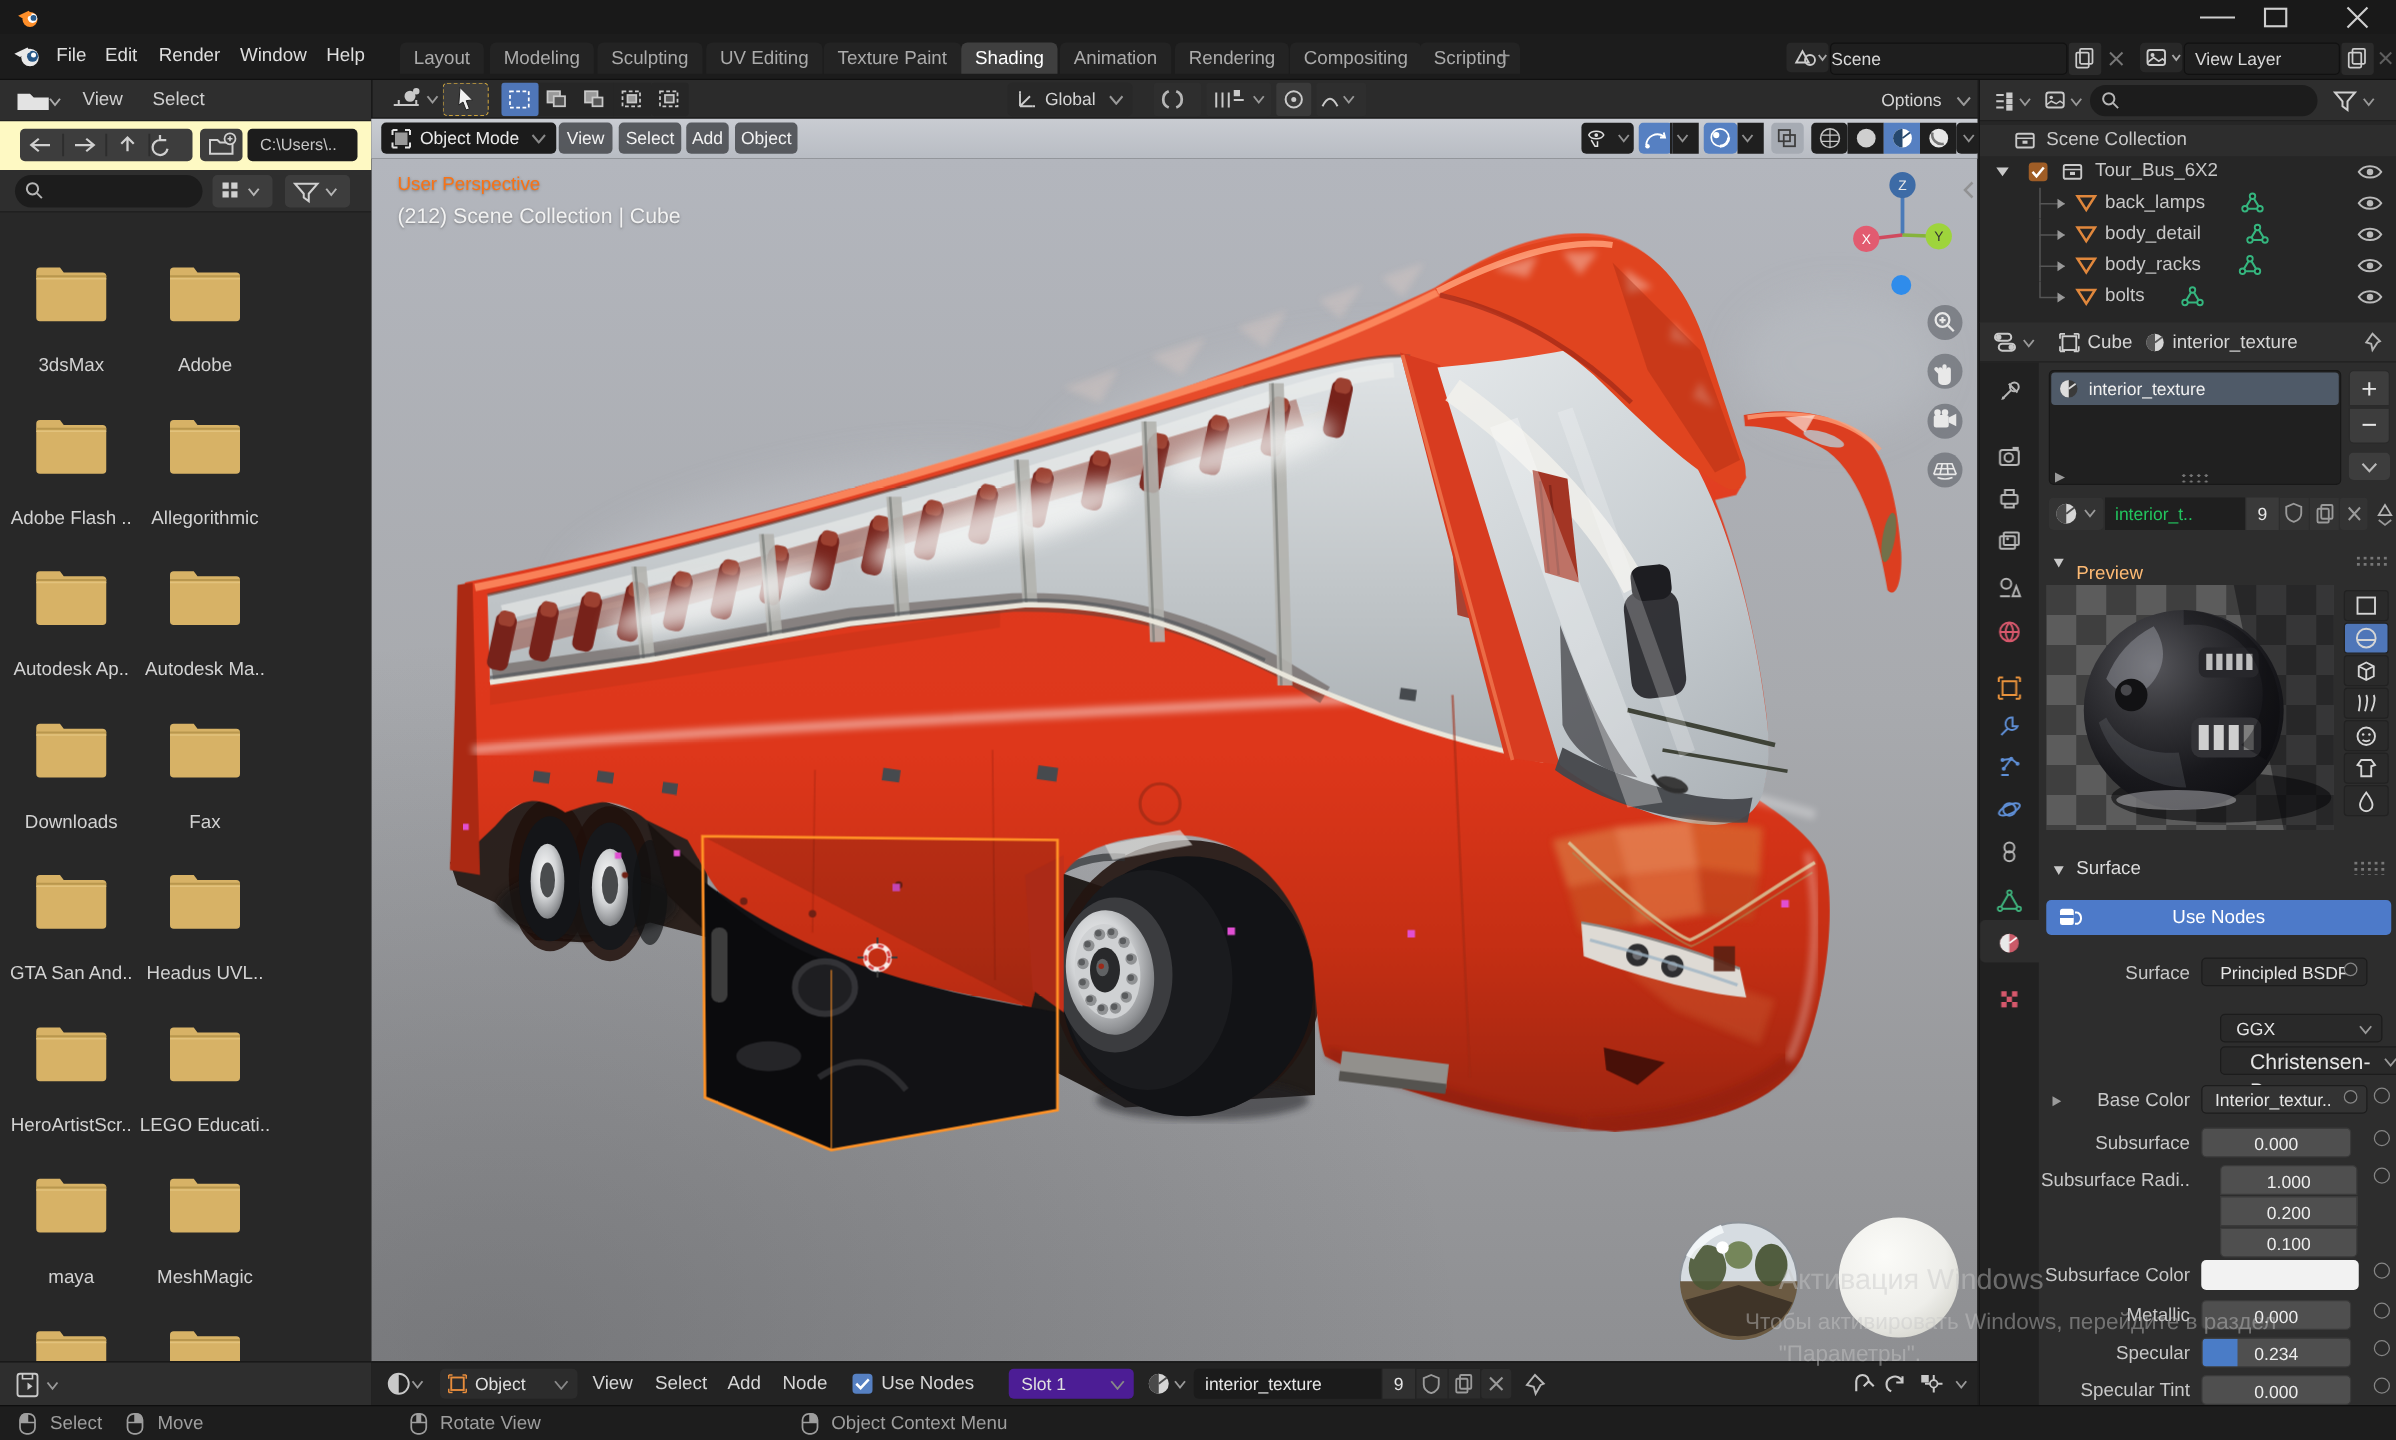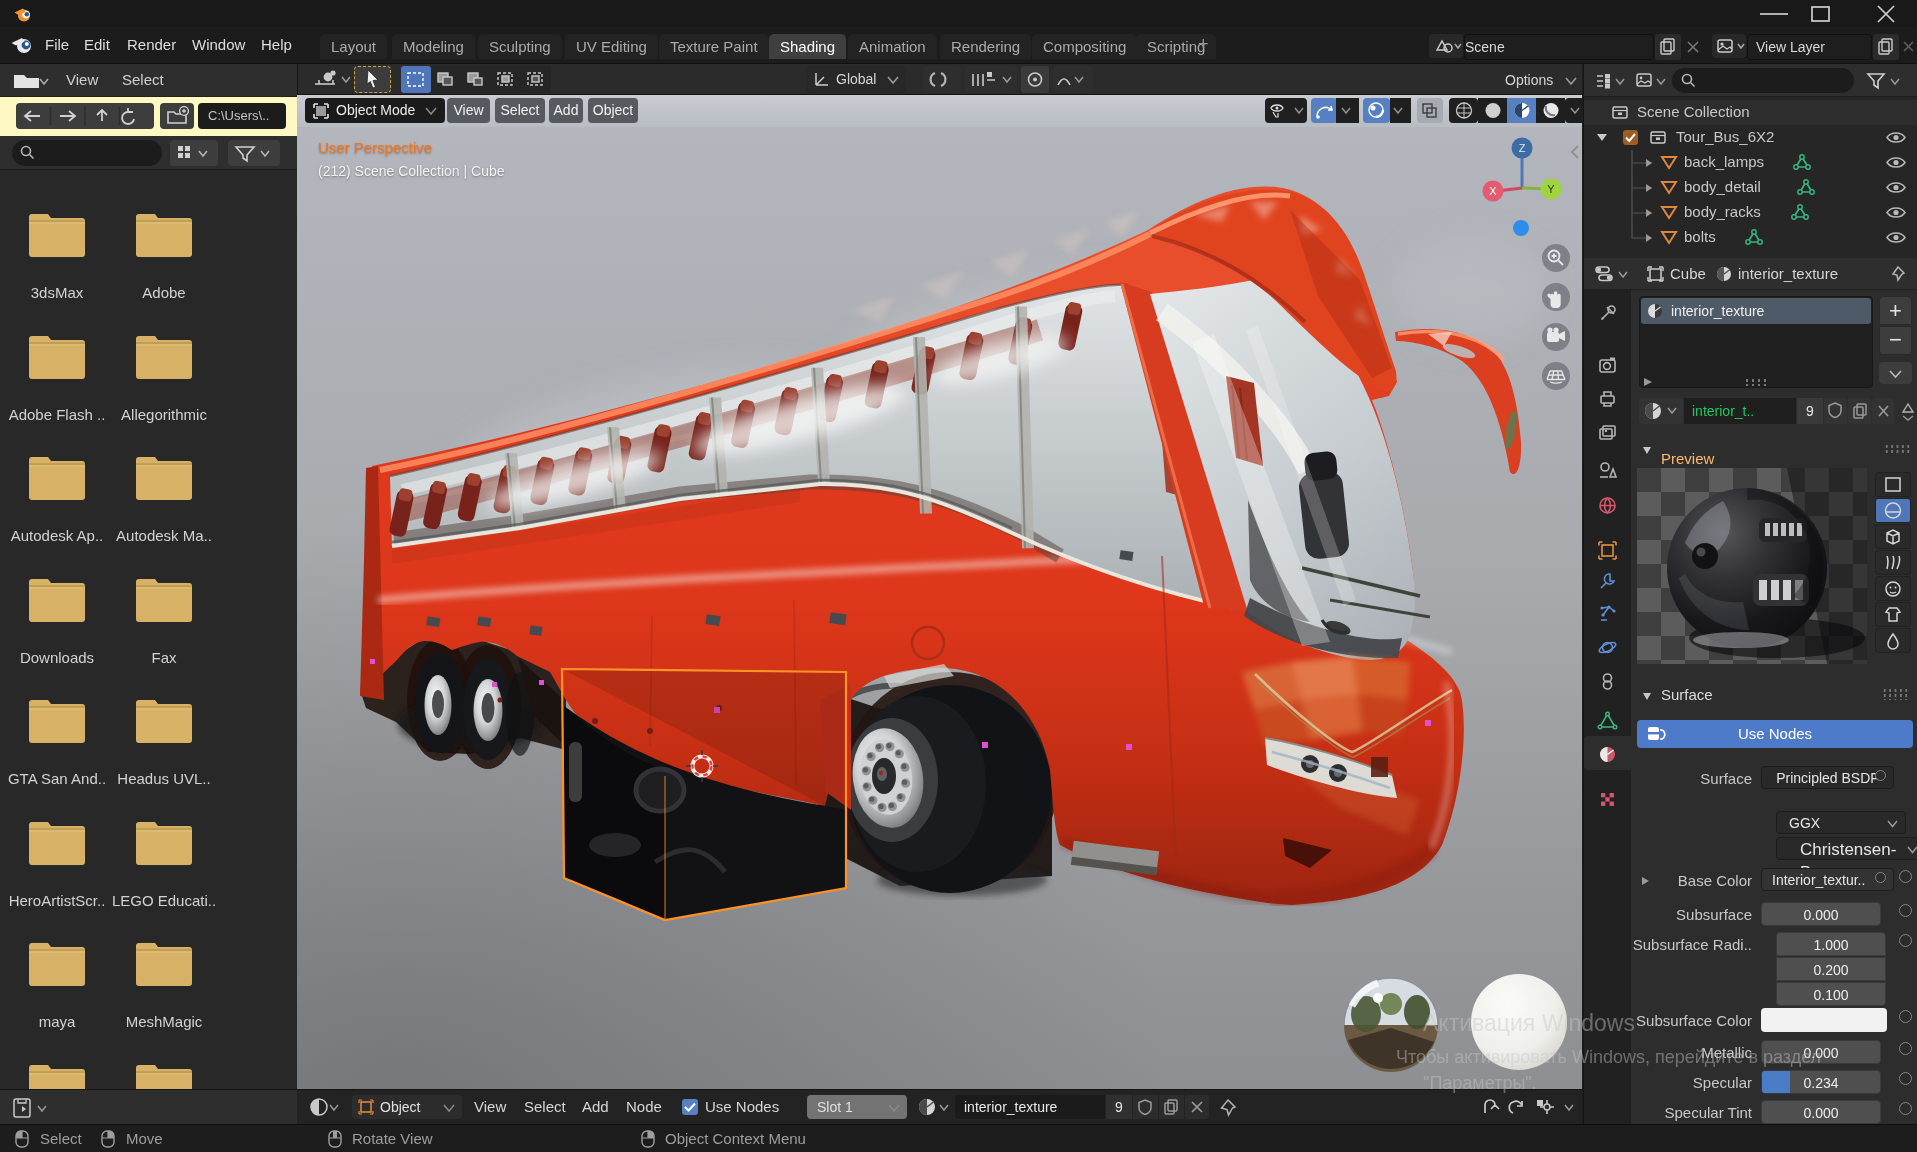--- a/index.html
+++ b/index.html
@@ -789,21 +789,21 @@
           <circle cx="1556" cy="330" r="2.6"></circle>
         </g>
         <circle cx="1556" cy="376" r="14" fill="rgba(86,90,96,0.55)"></circle>
         <g stroke="#e8e8e8" stroke-width="1.3" fill="none">
           <path d="M1550,371 l12,0 M1548.5,375 l15,0 M1547,379.5 l18,0 M1550,371 l-3,8.5 M1553.8,371 l-1.8,8.5 M1557.8,371 l0.6,8.5 M1561.6,371 l3.4,8.5 M1550,382 a9,4 0 0 0 12,0"></path>
         </g>
         <path d="M1578,146 l-6,6 l6,6" stroke="#888" stroke-width="2" fill="none" opacity="0.8"></path>
       </svg>
     </div>
   <div class="abs" style="left:318px;top:139px;color:#f97316;font-size:15px;text-shadow:0 1px 2px rgba(60,60,60,0.5);z-index:5;">User Perspective</div>
-  <div class="abs" style="left:318px;top:163px;color:#f2f2f2;font-size:14px;text-shadow:0 1px 2px rgba(60,60,60,0.5);z-index:5;">(212) Scene Collection | Cube</div>
+  <div class="abs" style="left:318px;top:163px;color:#f2f2f2;font-size:17px;text-shadow:0 1px 2px rgba(60,60,60,0.5);z-index:5;">(212) Scene Collection | Cube</div>
 
   <div class="abs outliner" id="outliner">
     <div class="out-h">
       <svg class="abs" style="left:7px;top:5px" width="40" height="24" viewBox="0 0 40 24">
           <g stroke="#c9c9c9" stroke-width="1.5" fill="none">
             <path d="M6 7 h6 M6 12 h6 M6 17 h6"></path>
             <rect x="14" y="5" width="5" height="4.5" fill="#c9c9c9" stroke="none"></rect>
             <rect x="14" y="10" width="5" height="4.5" fill="#c9c9c9" stroke="none"></rect>
             <rect x="14" y="15" width="5" height="4.5" fill="#c9c9c9" stroke="none"></rect>
           </g>
@@ -1235,21 +1235,21 @@
     </div>
     <div class="shlbl" style="left:177px;">View</div>
     <div class="shlbl" style="left:227px;">Select</div>
     <div class="shlbl" style="left:285px;">Add</div>
     <div class="shlbl" style="left:329px;">Node</div>
     <svg class="abs" style="left:384px;top:8px" width="18" height="18" viewBox="0 0 18 18">
         <rect x="1" y="1" width="16" height="16" rx="3" fill="#5680c2"></rect>
         <path d="M4 9 l3.5 3.5 L14 5.5" fill="none" stroke="#fff" stroke-width="2"></path>
       </svg>
     <div class="shlbl" style="left:408px;">Use Nodes</div>
-    <div class="abs" style="left:510px;top:5px;width:100px;height:24px;background:#737373;border-radius:4px;color:#e0e0e0;font-size:14px;line-height:24px;padding-left:10px;">Slot 1
+    <div class="abs" style="left:510px;top:5px;width:100px;height:24px;background:#4c1d95;border-radius:4px;color:#e0e0e0;font-size:14px;line-height:24px;padding-left:10px;">Slot 1
       <svg width="12" height="8" style="position:absolute;right:7px;top:9px" viewBox="0 0 12 8">
           <path d="M1 1 l5 6 l5 -6" fill="none" stroke="#888" stroke-width="1.5"></path>
         </svg>
     </div>
     <svg class="abs" style="left:617px;top:5px" width="42" height="24" viewBox="0 0 42 24">
         <circle cx="13" cy="12" r="8" fill="#d5d5d5"></circle>
         <path d="M13 4 a8 8 0 0 0 0 16 z" fill="#4a4a4a"></path>
         <path d="M13 12 L19.5 7" stroke="#4a4a4a" stroke-width="1.5"></path>
         <path d="M26 10 l4 5 l4 -5" fill="none" stroke="#999" stroke-width="1.5"></path>
       </svg>

